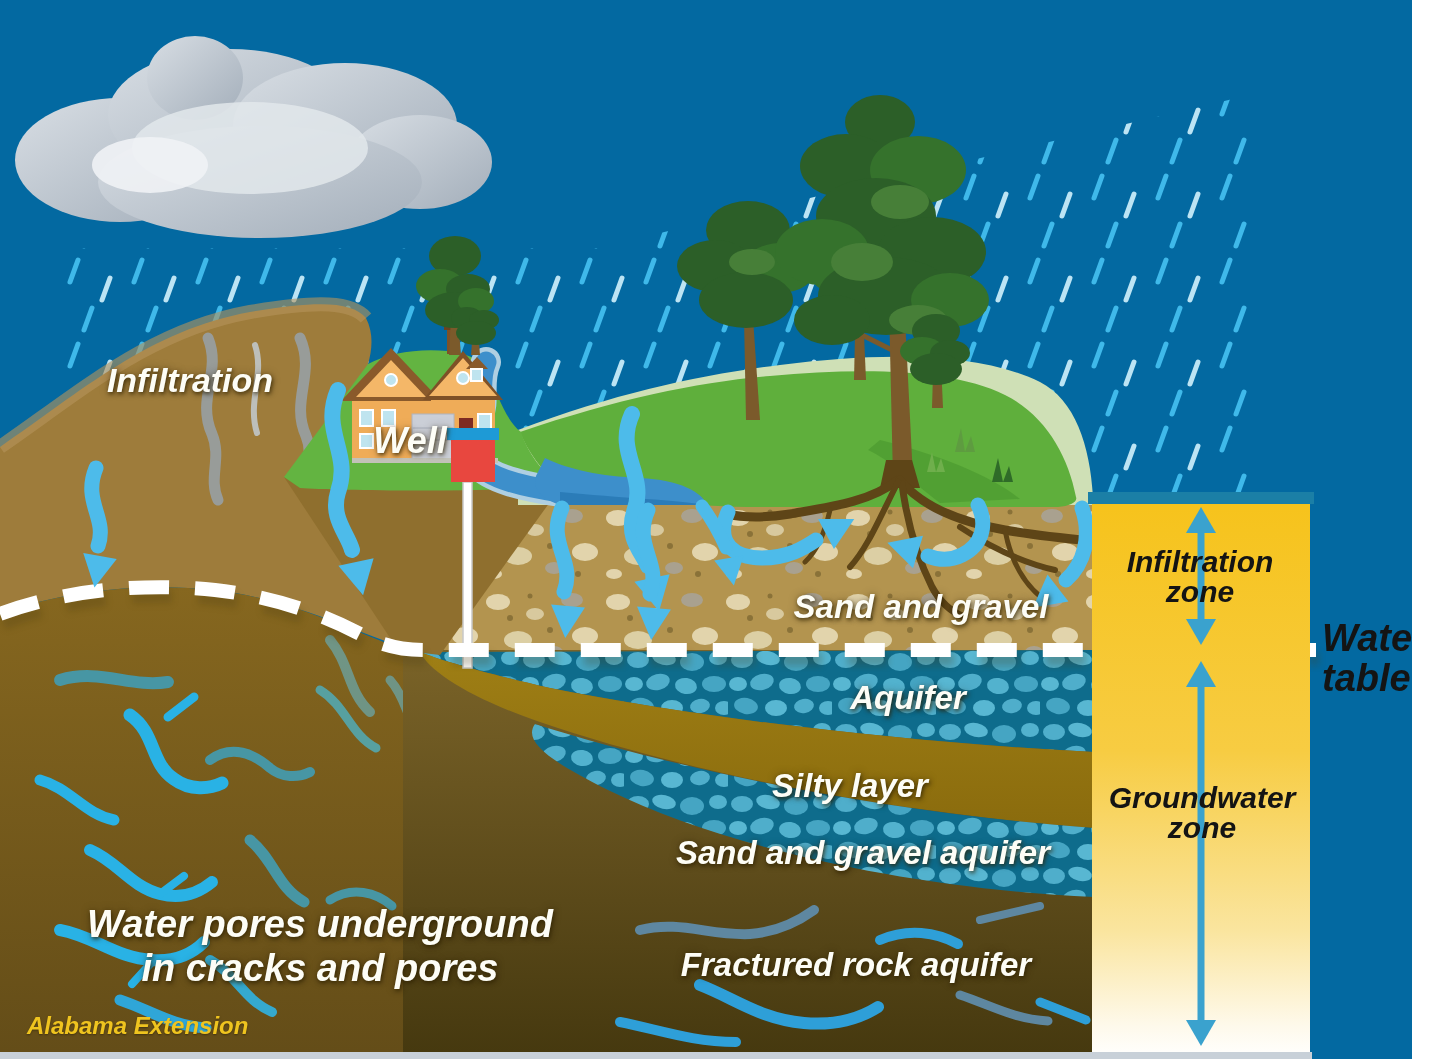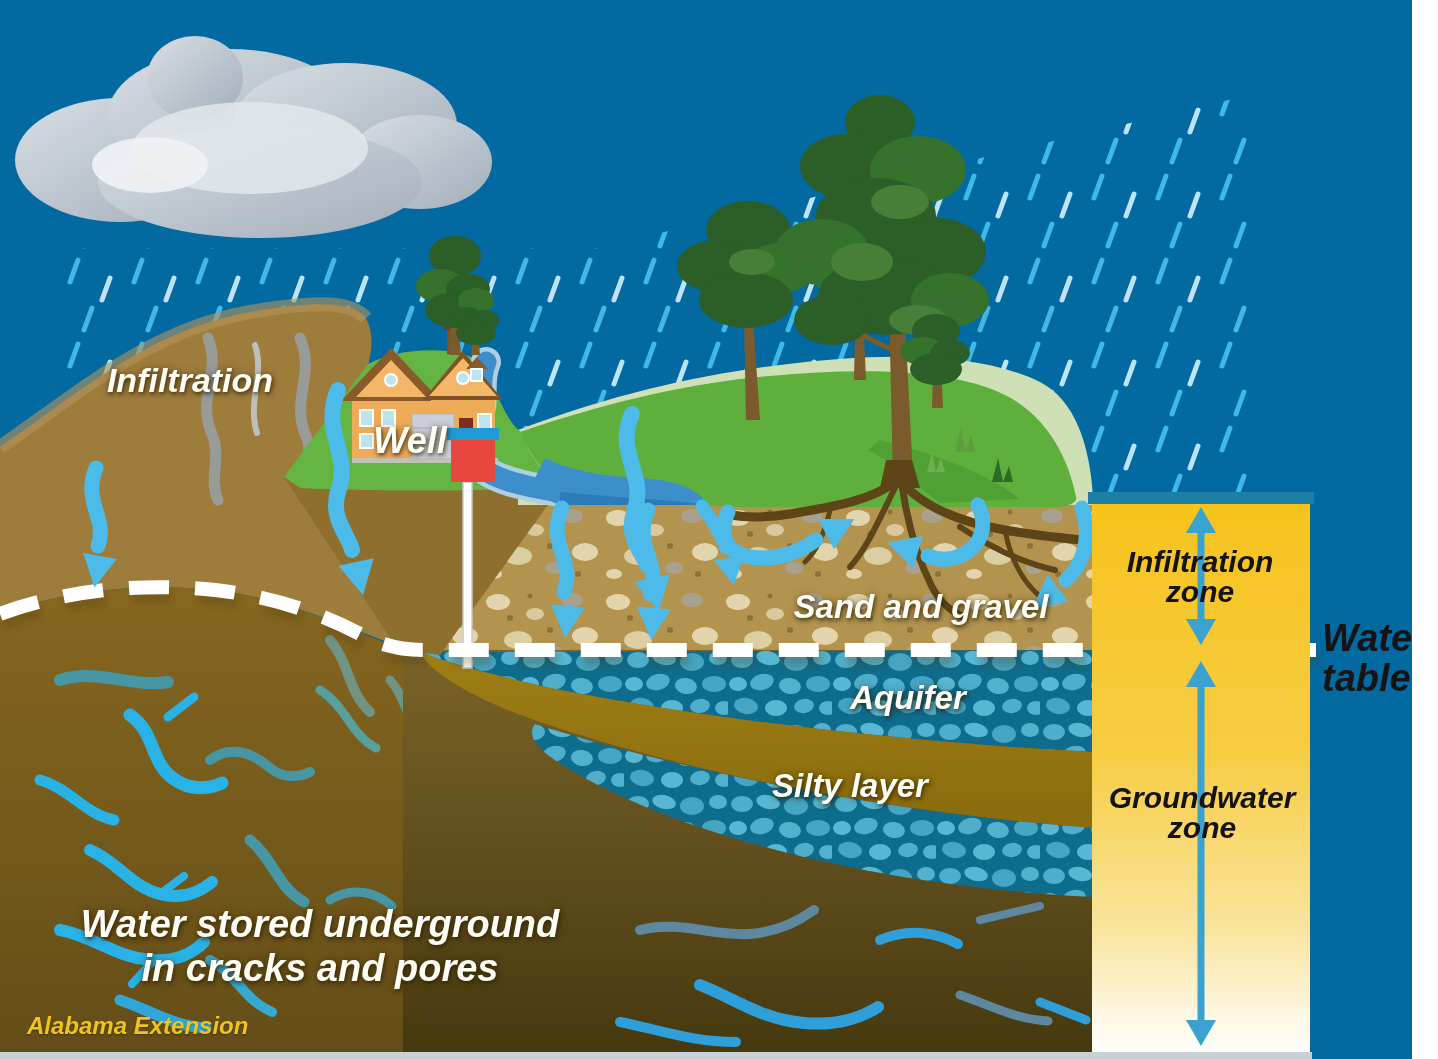--- a/index.html
+++ b/index.html
@@ -341,22 +341,28 @@
 </div>
 <div class="lbl white f33" style="left:873px;top:607px;margin-left:48px;">
   <span>Sand and gravel</span>
 </div>
 <div class="lbl white f33" style="left:908px;top:698px;">
   <span>Aquifer</span>
 </div>
 <div class="lbl white f33" style="left:850px;top:778px;margin-top:8px;">
   <span>Silty layer</span>
 </div>
+<div class="lbl white f33" style="left:863px;top:853px;">
+  <span>Sand and gravel aquifer</span>
+</div>
+<div class="lbl white f33" style="left:856px;top:965px;">
+  <span>Fractured rock aquifer</span>
+</div>
 <div class="lbl white f38" style="left:320px;top:947px;">
-  <span>Water stored underground</span><br>
+  <span>Water pores underground</span><br>
   <span>in cracks and pores</span>
 </div>
 <div class="lbl black f30" style="left:1200px;top:577px;">
   <span>Infiltration</span><br>
   <span>zone</span>
 </div>
 <div class="wt">
   <span>Water</span><br>
   <span>table</span>
 </div>

